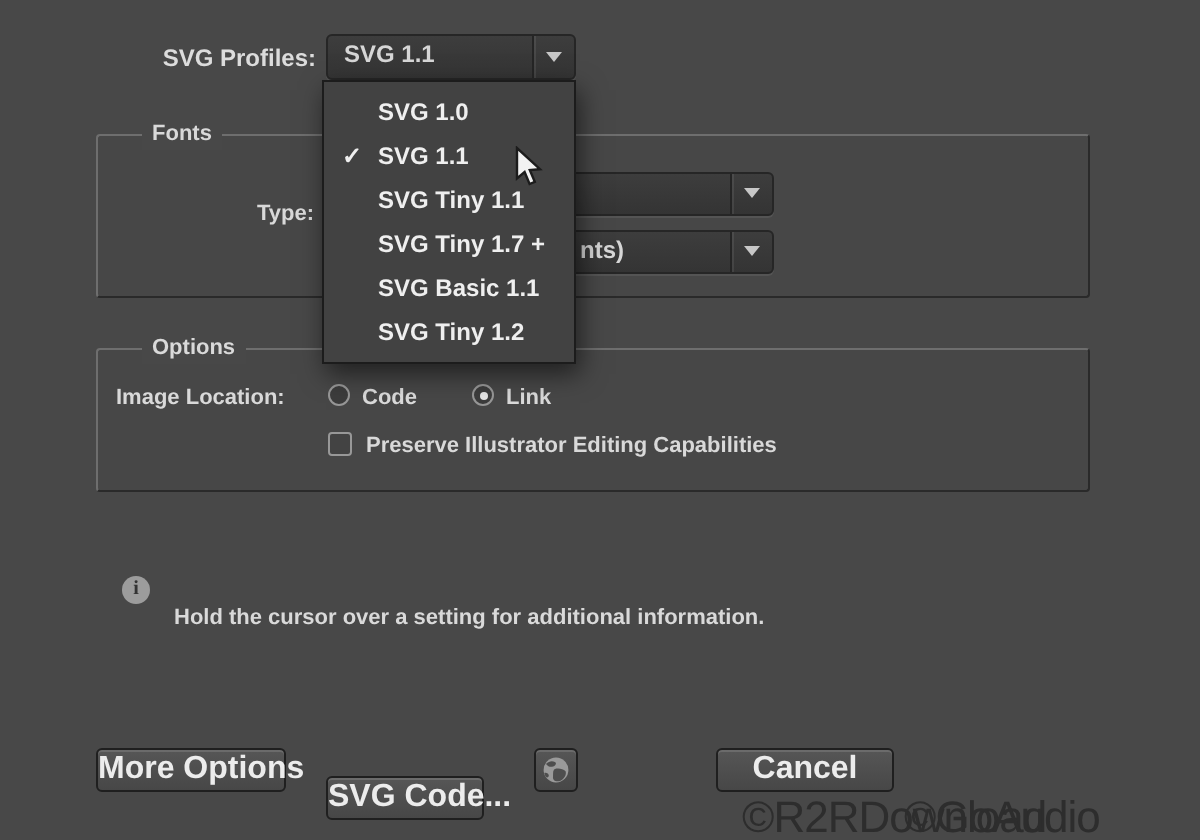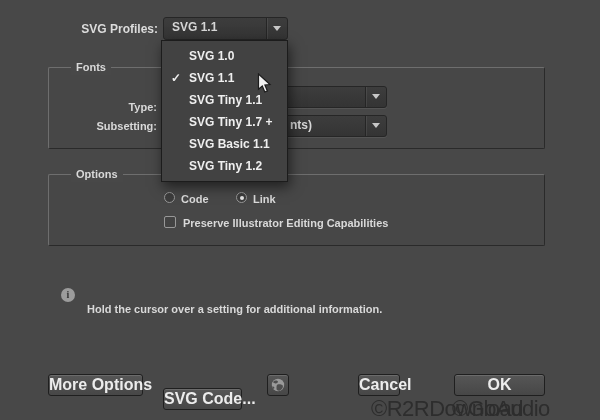--- a/index.html
+++ b/index.html
@@ -121,32 +121,32 @@
   </div>
 
   <div class="abs lbl" style="left:40px;top:90px;width:117px;text-align:right;margin-top:10px;">Type:</div>
   <div class="select small" style="left:163px;top:86px;width:222px;height:20px;">
     <span class="sel-text"></span>
     <span class="arrow-zone">
       <span class="tri"></span>
     </span>
   </div>
 
-  <div class="abs lbl" style="left:40px;top:119px;width:117px;text-align:right;">Subsetting:</div>
   <div class="select small" style="left:163px;top:115px;width:222px;height:20px;">
     <span class="sel-text clip-left">nts)</span>
     <span class="arrow-zone">
       <span class="tri"></span>
     </span>
   </div>
 
   <div class="groupbox" style="left:48px;top:174px;width:495px;height:70px;">
     <span class="box-title">Options</span>
   </div>
 
+  <div class="abs lbl" style="left:58px;top:192px;">Image Location:</div>
 
   <span class="radio" style="left:164px;top:192px;"></span>
   <div class="abs lbl" style="left:181px;top:192px;">Code</div>
 
   <span class="radio selected" style="left:236px;top:192px;"></span>
   <div class="abs lbl" style="left:253px;top:192px;">Link</div>
 
   <span class="checkbox" style="left:164px;top:216px;"></span>
   <div class="abs lbl" style="left:183px;top:216px;">Preserve Illustrator Editing Capabilities</div>
 
@@ -159,22 +159,21 @@
 
   <div class="btn" style="left:267px;top:374px;width:22px;">
     <svg width="14" height="14" viewBox="0 0 14 14" style="margin-top:3px;">
       <circle cx="7" cy="7" r="6.2" fill="#9a9a9a"></circle>
       <path d="M2,4 C3.5,2.5 5,2.2 6.5,3 C7.5,3.6 6.8,4.8 5.6,5.2 C4.2,5.7 3.2,5.4 2,4 Z" fill="#4e4e4e"></path>
       <path d="M6.5,6.5 C8.2,6 10.5,6.4 11.8,7.6 C12.4,9.4 11,11.6 9,12.5 C7,13.1 5.3,12.2 5.5,10.5 C5.7,9 5.2,7.2 6.5,6.5 Z" fill="#4e4e4e"></path>
       <path d="M1.2,8.5 C2.2,8.2 3.4,8.8 3.4,9.8 C3.4,10.6 2.6,11 1.9,10.4 C1.5,9.8 1.3,9.2 1.2,8.5 Z" fill="#4e4e4e"></path>
     </svg>
   </div>
 
-  <div class="btn" style="left:358px;top:374px;width:42px;">Cancel</div>
-  <div class="btn" style="left:454px;top:374px;width:91px;">OK</div>
+  <div class="btn" style="left:358px;top:374px;width:89px;">Cancel</div>
 
   <div id="profile-menu">
     <div class="menu-item">
       <span>SVG 1.0</span>
     </div>
     <div class="menu-item">
       <span class="check">✓</span>
       <span>SVG 1.1</span>
     </div>
     <div class="menu-item">

